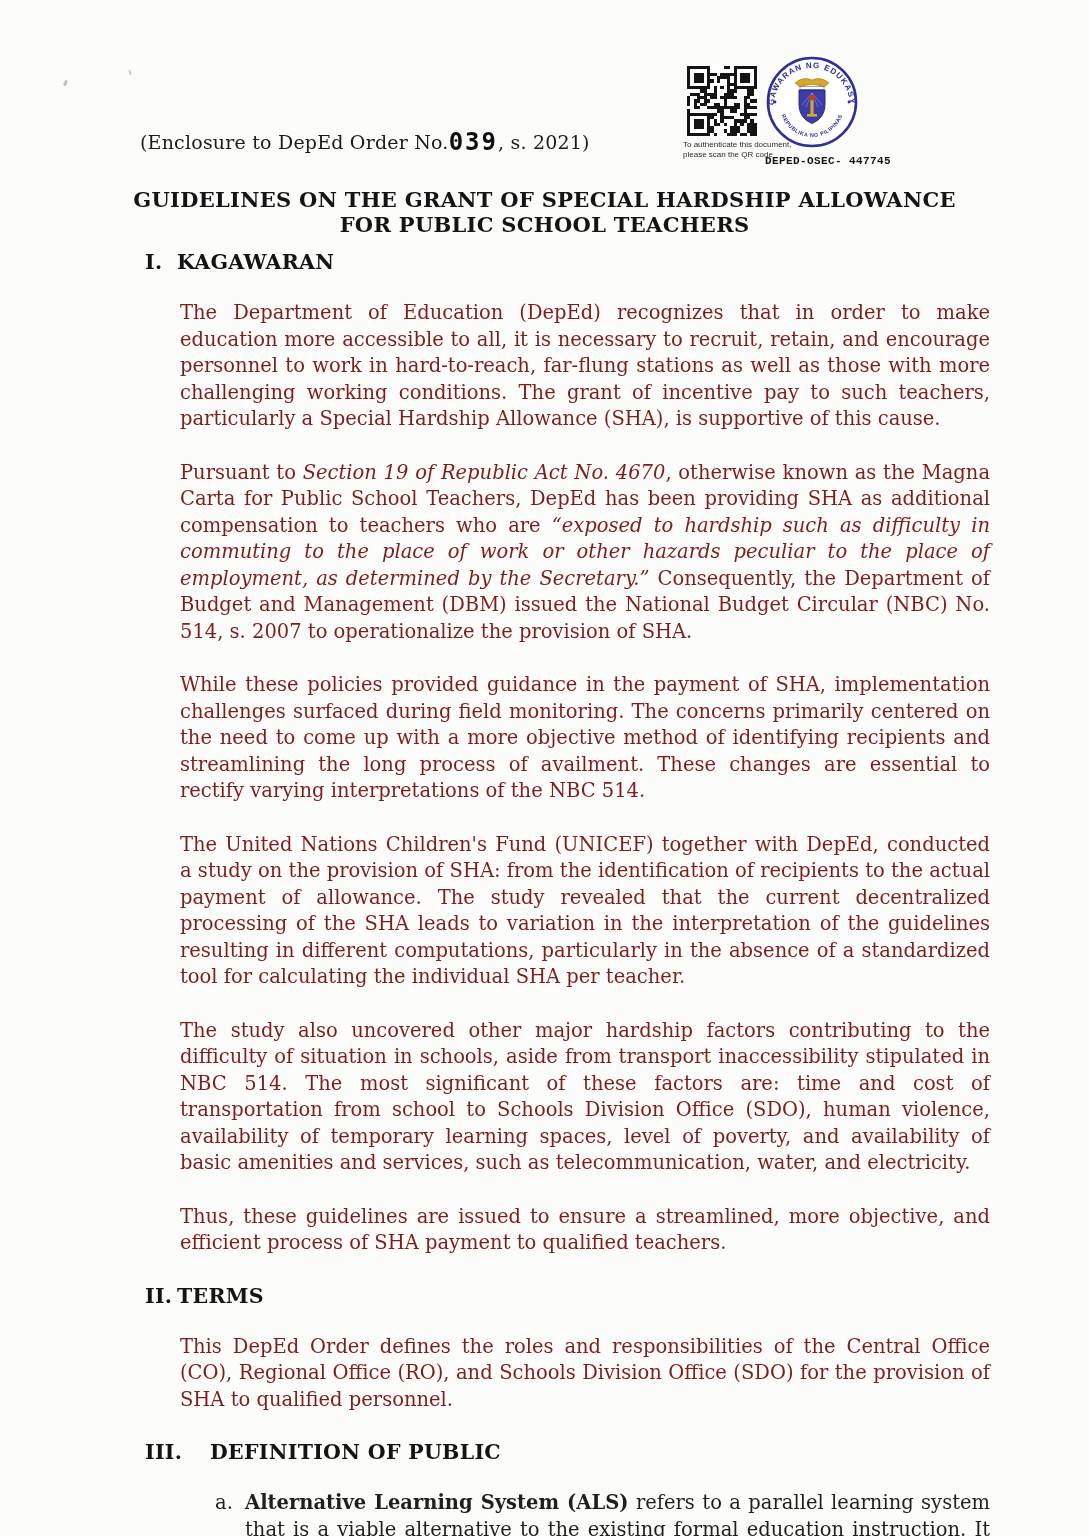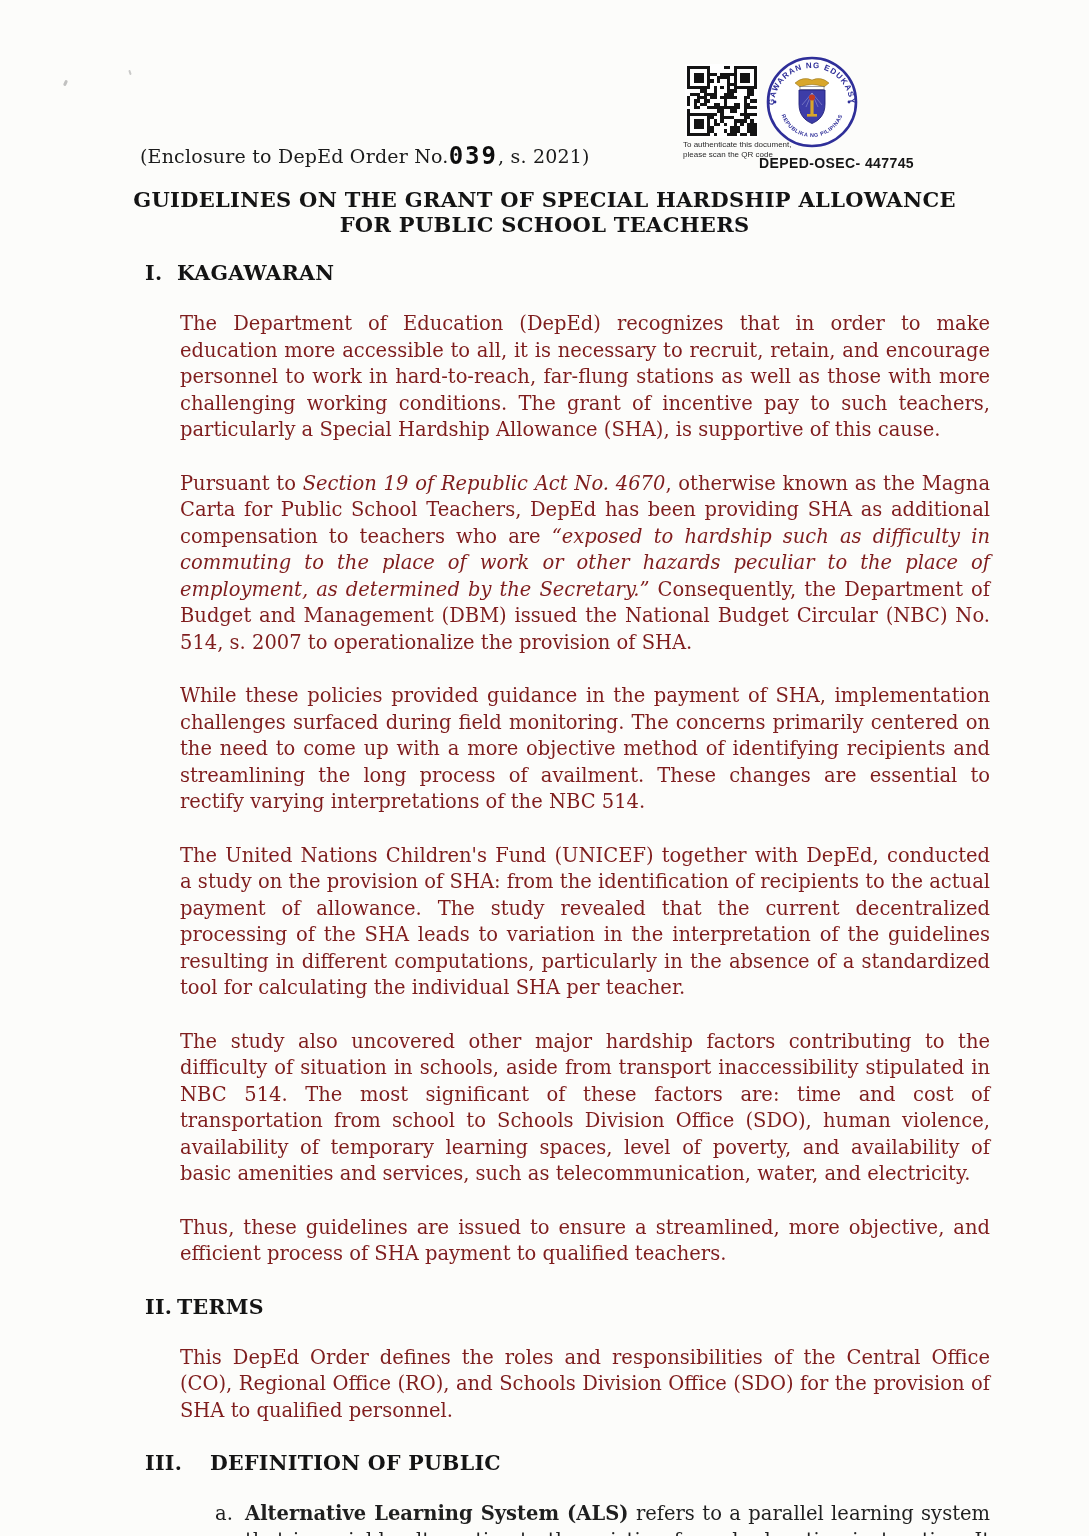--- a/index.html
+++ b/index.html
@@ -12,52 +12,52 @@
     font-family:"DejaVu Serif","Liberation Serif",serif;
     color:#1f1f1f;
   }
   
   .speck { position:absolute; background:#8f8f8f; border-radius:2px; }
   .speck1 { left:64px; top:80px; width:3px; height:6px; transform:rotate(25deg); opacity:.55; }
   .speck2 { left:129px; top:70px; width:2px; height:5px; transform:rotate(-18deg); opacity:.45; }
 
   
   .enclosure {
-    position:absolute; left:140px; top:142px;
+    position:absolute; left:140px; top:128px;
     font-size:19px; color:#1b1b1b; letter-spacing:0.2px; white-space:nowrap;
   }
   .stamp {
     font-family:"DejaVu Sans Mono","Liberation Mono",monospace;
     font-weight:bold; font-size:24px; letter-spacing:2px; color:#0e0e0e;
     vertical-align:-1px;
   }
   .qr-block { position:absolute; left:683px; top:66px; width:78px; text-align:center; }
   .qr {
     width:70px; height:70px; margin:0 auto;
     display:grid; grid-template-columns:repeat(21,1fr); grid-template-rows:repeat(21,1fr);
     background:#ffffff; outline:2px solid #fff;
   }
   .qr .b { background:#141414; }
   .qr-caption {
     font-family:"Liberation Sans","DejaVu Sans",sans-serif;
     font-size:8px; line-height:9.5px; color:#2a2a2a; margin-top:4px; white-space:nowrap;
   }
   .seal-block { position:absolute; left:759px; top:56px; width:106px; text-align:center; }
   .doc-ref {
-    font-family:Liberation Sans, sans-serif;
-    font-weight:bold; font-size:14px; letter-spacing:0.4px; color:#161616;
-    margin-top:3px; white-space:nowrap;
+    font-family:Liberation Mono, monospace;
+    font-weight:bold; font-size:11px; letter-spacing:0.4px; color:#161616;
+    margin-top:3px; white-space:nowrap;margin-left:6px;
   }
 
   
   .content { position:absolute; left:0; top:187px; width:1089px; }
   .title {
     text-align:center; font-weight:bold;
     font-size:21px; line-height:25px; letter-spacing:0.3px;
-    color:#141414; margin-bottom:24px;
+    color:#141414; margin-bottom:13px;
   }
   .section-heading {
     display:flex; margin:0 0 26px 145px;
     font-weight:bold; font-size:20.5px; color:#141414; letter-spacing:0.3px;
   }
   .section-heading .num { width:32px; flex:0 0 auto; }
   .section-heading .num.wide { width:65px; }
   p.para {
     margin:0 99px 27px 180px;
     text-align:justify;

